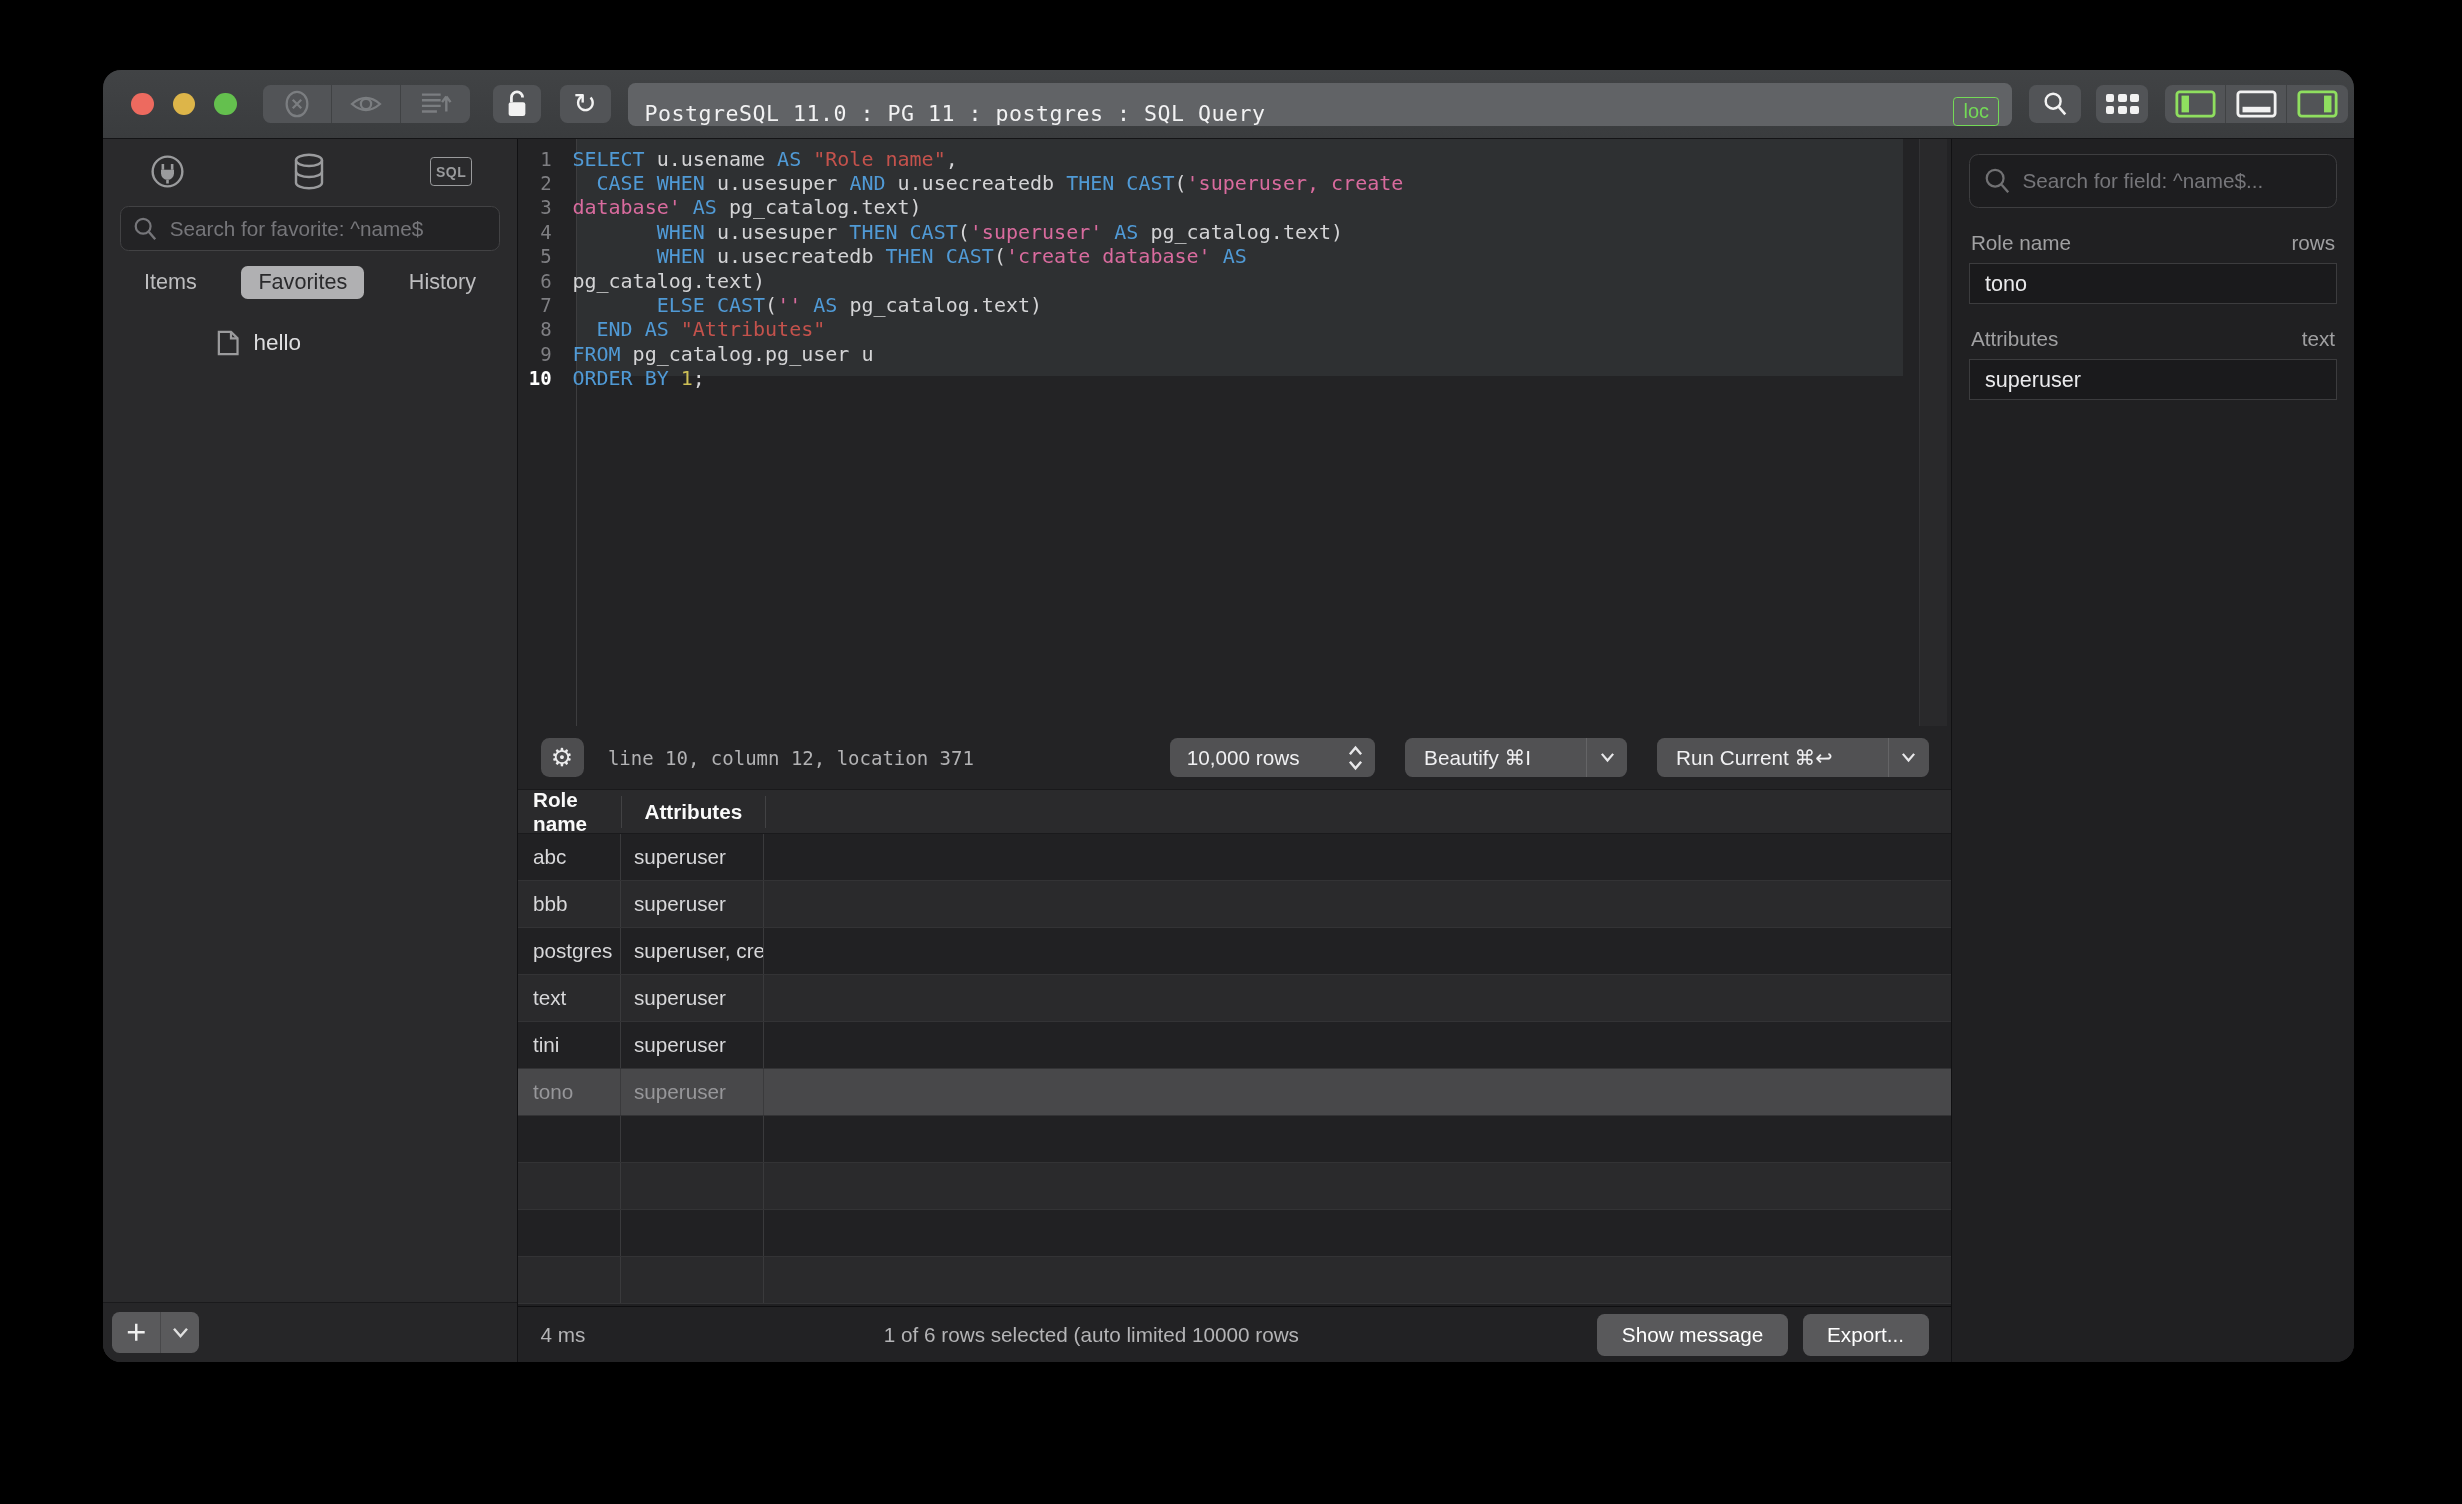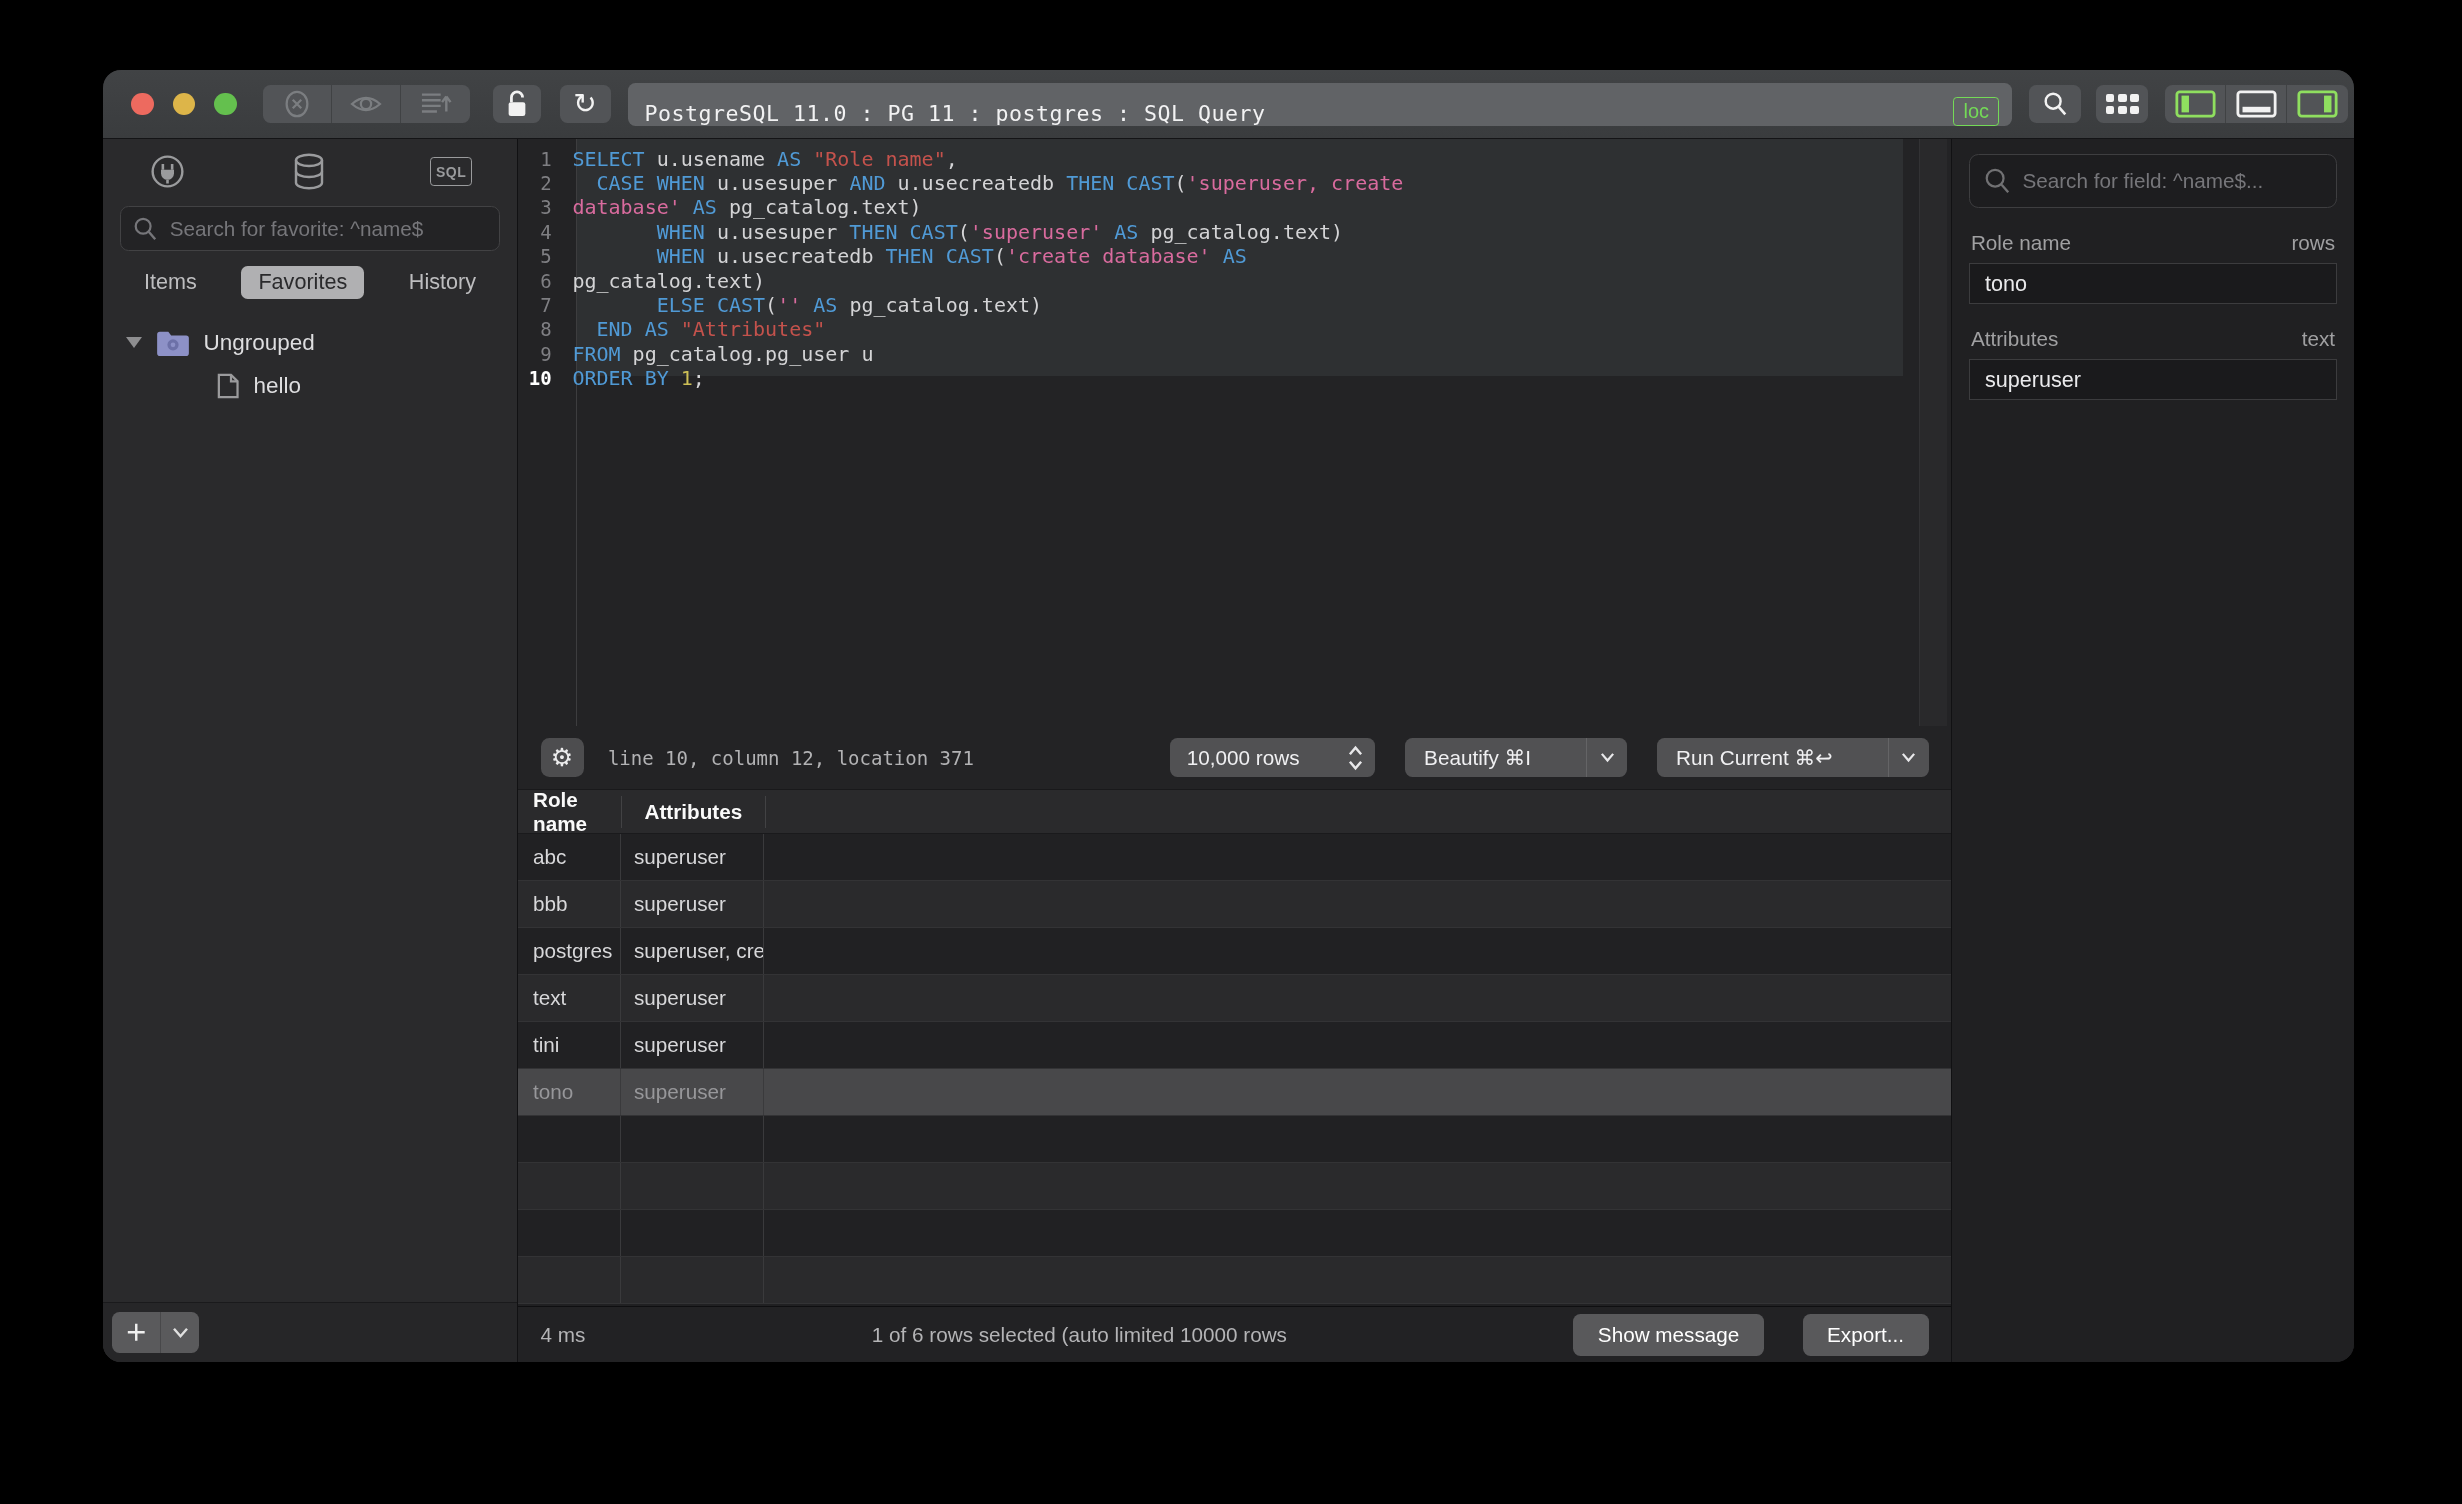--- a/index.html
+++ b/index.html
@@ -90,21 +90,21 @@
   .trow.even{background:#2a2a2c;}
   .trow.sel{background:#48484a;color:#97979a;}
   .tcell{display:flex;align-items:center;white-space:nowrap;overflow:hidden;text-overflow:ellipsis;}
   .tcell.c0{width:103px;padding-left:15px;border-right:0.9px solid #3a3a3c;flex:none;}
   .tcell.c1{width:143px;padding-left:13px;border-right:0.9px solid #3a3a3c;flex:none;}
   .tcell.fill{flex:1 1 auto;}
   .rfooter{height:56px;background:#222224;border-top:1.9px solid #0f0f11;display:flex;align-items:center;padding:0 22.5px;color:#b4b4b6;font-size:20.7px;}
   .elapsed{flex:none;}
   .selstatus{flex:1 1 auto;text-align:center;color:#b4b4b6;}
   .fbtn{height:42px;background:#59595b;border-radius:7.5px;color:#fff;display:flex;align-items:center;justify-content:center;font-size:20.7px;flex:none;padding:0 24.4px;}
-  .fbtn + .fbtn{margin-left:39px;}
+  .fbtn + .fbtn{margin-left:15px;}
 
   
   .inspector{width:402px;background:#202022;flex:none;padding:15px 17px;}
   .insp-search{height:54px;border:1.9px solid #3e3e40;border-radius:9.4px;background:#1d1d1f;display:flex;align-items:center;padding:0 13px;color:#717173;}
   .fieldlbls{display:flex;justify-content:space-between;color:#a0a0a2;font-size:20.7px;margin-top:22.5px;padding:0 1.9px;}
   .fieldbox{margin-top:8.5px;height:41px;background:#1a1a1c;border:0.9px solid #3c3c3e;display:flex;align-items:center;padding:0 15px;color:#eaeaec;font-size:21.6px;}
 </style>
 </head>
 <body>
 
@@ -240,31 +240,20 @@
         <input type="text" placeholder="Search for favorite: ^name$" style="">
       </div>
 
       <div class="side-tabs">
         <span class="side-tab">Items</span>
         <span class="side-tab active">Favorites</span>
         <span class="side-tab">History</span>
       </div>
 
       <div class="tree">
-        <div class="trow-item">
-          <span class="disc down"></span>
-          <span class="tree-icon">
-            <svg width="36" height="28" viewBox="0 0 38 30">
-                <path d="M2 6 a3 3 0 0 1 3-3 h9 l3 4 h16 a3 3 0 0 1 3 3 v16 a3 3 0 0 1 -3 3 H5 a3 3 0 0 1 -3-3 Z" fill="#8d91c7"></path>
-                <circle cx="19" cy="17" r="6" fill="#6d71a8"></circle>
-                <circle cx="19" cy="17" r="2.5" fill="#8d91c7"></circle>
-              </svg>
-          </span>
-          <span>Ungrouped</span>
-        </div>
         <div class="trow-item">
           <span class="indent"></span>
           <span class="tree-icon">
             <svg width="24.4" height="28" viewBox="0 0 26 30">
                 <path d="M3 3 H16 L23 10 V27 H3 Z" fill="none" stroke="#9b9b9d" stroke-width="2.4"></path>
                 <path d="M16 3 V10 H23" fill="none" stroke="#9b9b9d" stroke-width="2.4"></path>
               </svg>
           </span>
           <span>hello</span>
         </div>

